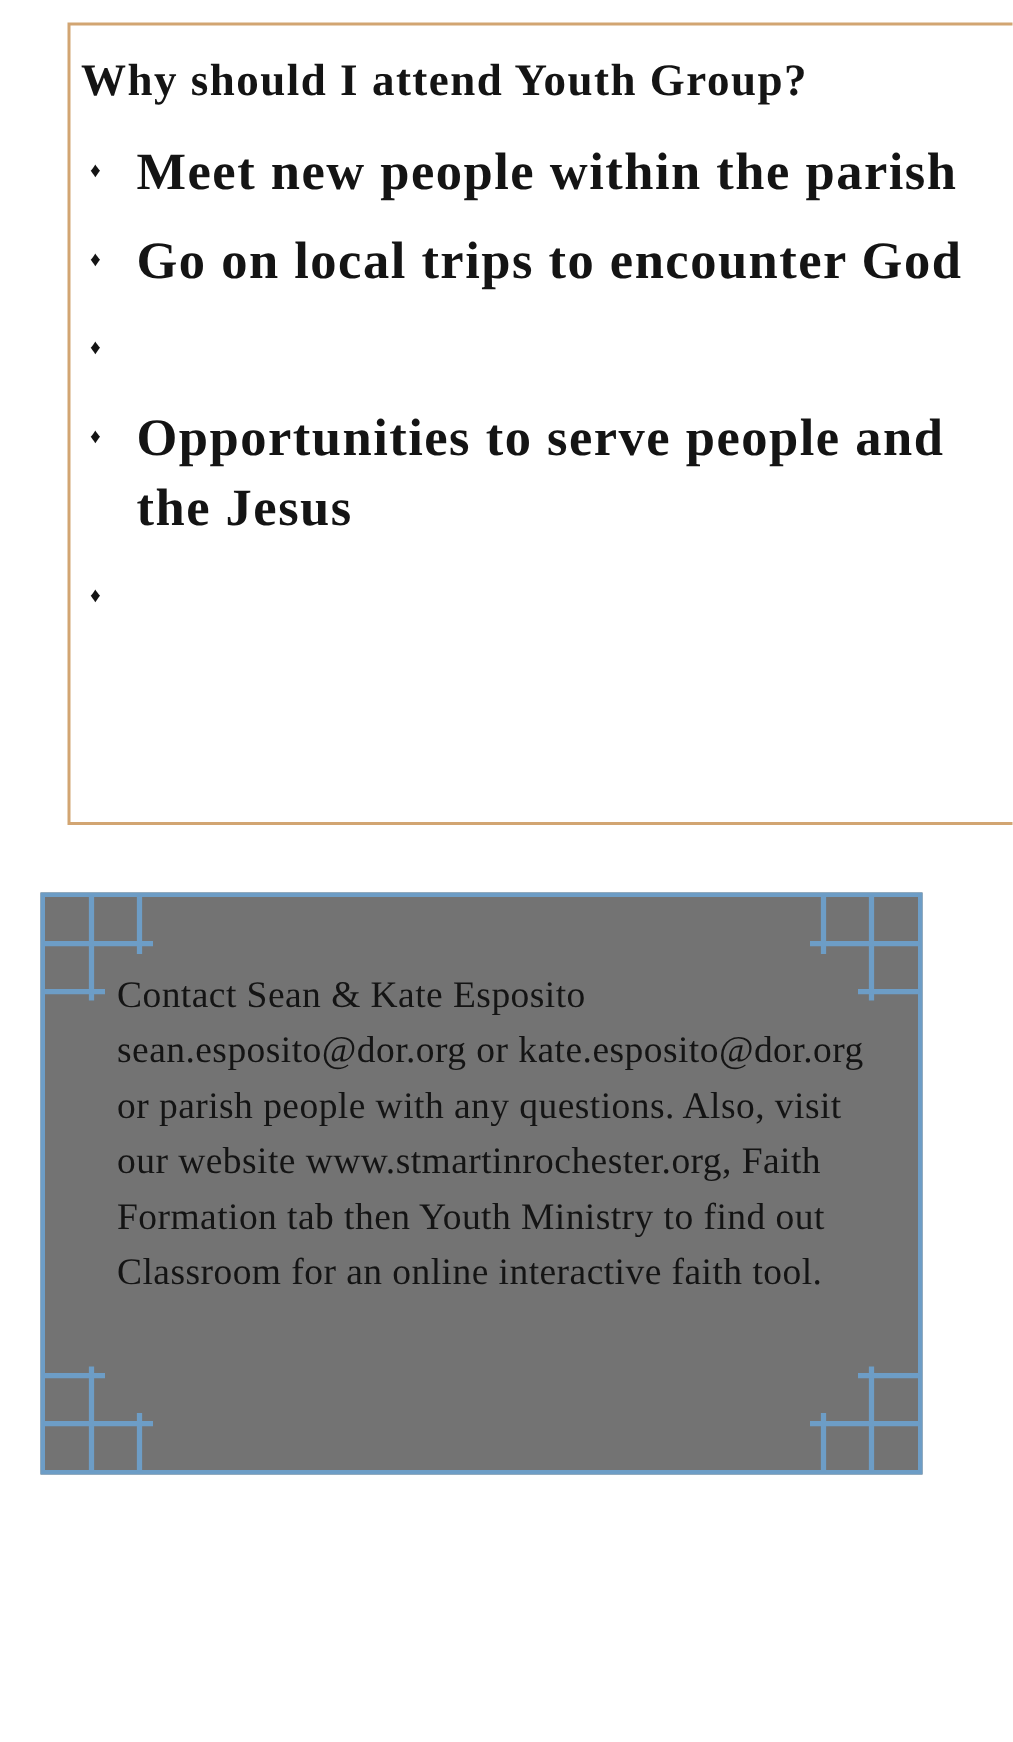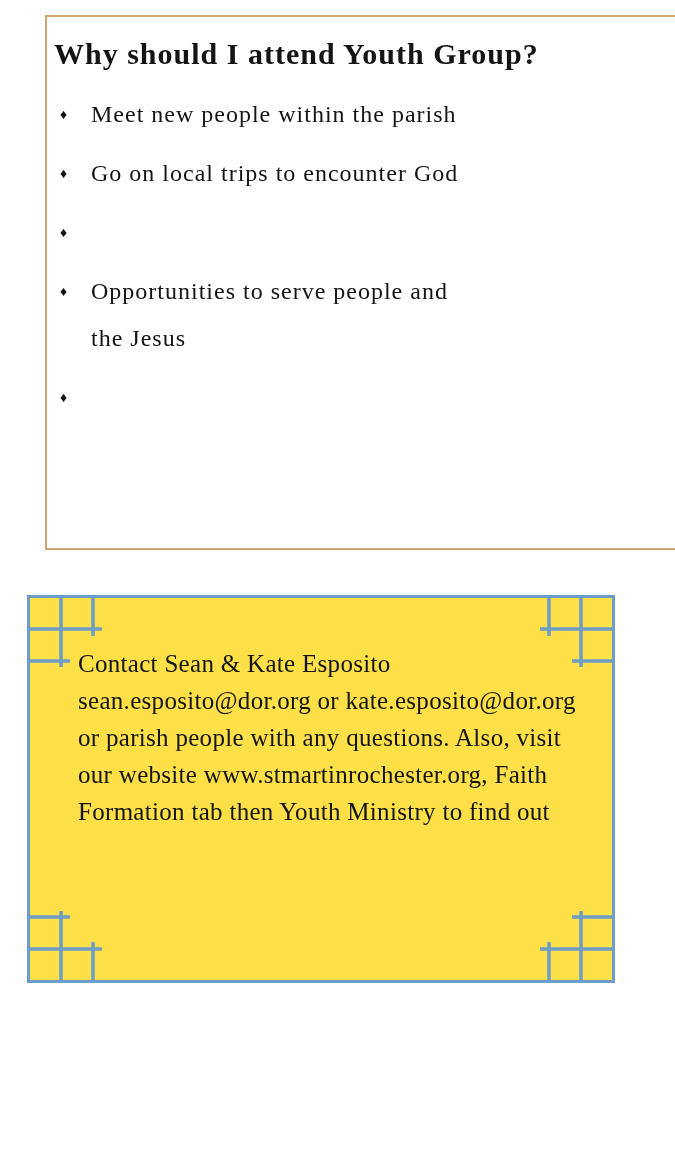--- a/index.html
+++ b/index.html
@@ -39,35 +39,36 @@
   .bullet-row { display: flex; margin-top: 12px; }
   .bullet-glyph {
     flex: 0 0 31px;
     width: 31px;
     margin-left: 6px;
     font-size: 14px;
     line-height: 47px;
     color: var(--text);
   }
   .bullet-lines {
-    font-size: 24px;
+    font-size: 35px;
     line-height: 47px;
     letter-spacing: 1px;
+    font-weight: bold;
   }
   .bullet-line { white-space: nowrap; }
   .bullet-line.para-gap { margin-top: 11px; }
   .bullet-line.indent { padding-left: 6px; }
 
   
   .contact-box {
     position: absolute;
     left: 27px; top: 595px;
     width: 588px; height: 388px;
     border: 3px solid var(--blue-border);
-    background: #fde047;
+    background: #737373;
   }
   .contact-text {
     position: absolute;
     left: 48px; top: 47px; right: 4px;
   }
   .contact-line {
     font-size: 25px;
     line-height: 37px;
     letter-spacing: 0.3px;
     white-space: nowrap;
@@ -157,14 +158,15 @@
       <line x1="0" y1="64" x2="41" y2="64" stroke="currentColor" stroke-width="3.5"></line>
     </svg>
   </span>
 
   <div class="contact-text">
     <div class="contact-line">Contact Sean &amp; Kate Esposito</div>
     <div class="contact-line">sean.esposito@dor.org or kate.esposito@dor.org</div>
     <div class="contact-line">or parish people with any questions. Also, visit</div>
     <div class="contact-line">our website www.stmartinrochester.org, Faith</div>
     <div class="contact-line">Formation tab then Youth Ministry to find out</div>
+    <div class="contact-line">Classroom for an online interactive faith tool.</div>
   </div>
 </div>
 
 </body></html>

